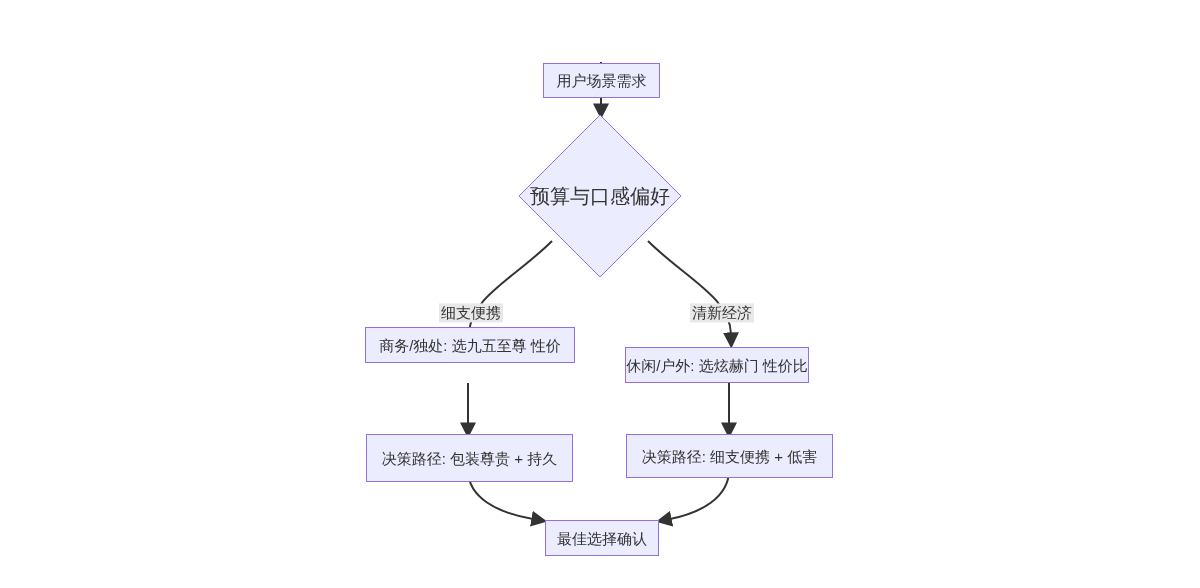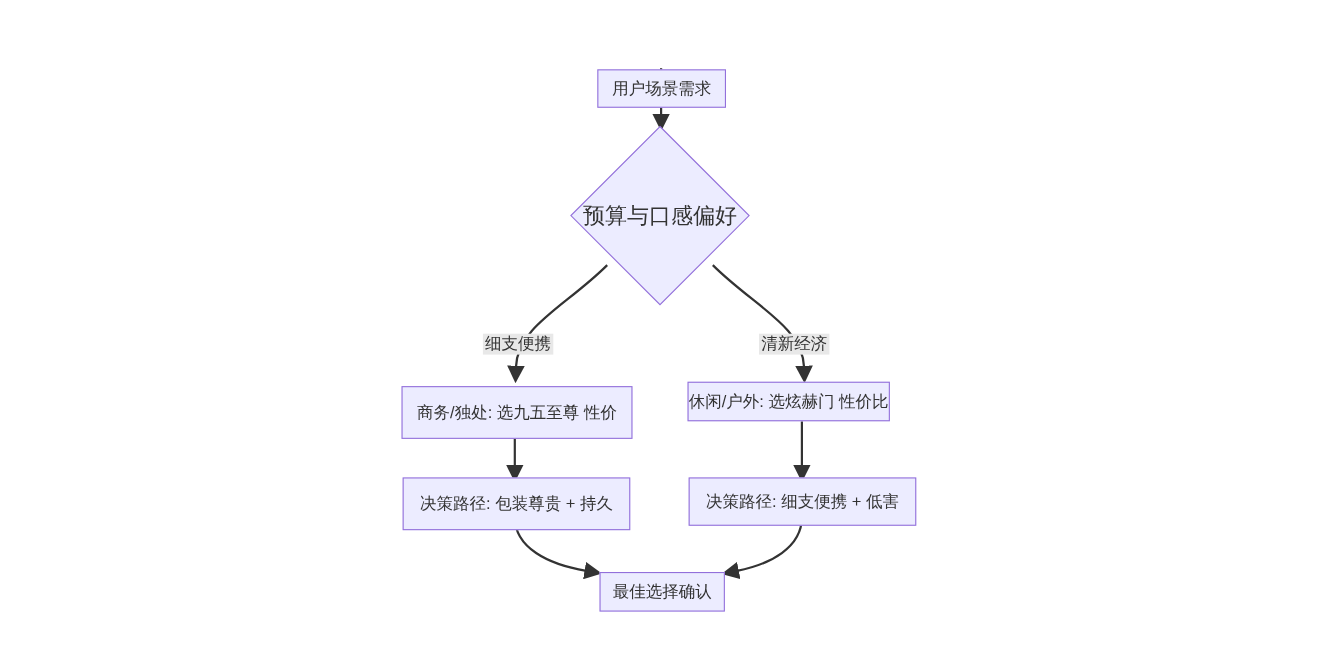--- a/index.html
+++ b/index.html
@@ -91,21 +91,21 @@
   <div class="node" style="left:543px; top:27px; width:117px; height:35px;margin-top:36px;">
     <span>用户场景需求</span>
   </div>
 
   <div class="diamond-label" style="left:600px; top:196px;">预算与口感偏好</div>
 
   <div class="edge-label" style="left:471px; top:313px;">细支便携</div>
 
   <div class="edge-label" style="left:722px; top:313px;">清新经济</div>
 
-  <div class="node" style="left:365px; top:351px; width:210px; height:48px;">
+  <div class="node" style="left:365px; top:327px; width:210px; height:36px;">
     <span>商务/独处: 选九五至尊 性价</span>
   </div>
 
   <div class="node" style="left:625px; top:347px; width:184px; height:36px;">
     <span>休闲/户外: 选炫赫门 性价比</span>
   </div>
 
   <div class="node" style="left:366px; top:434px; width:207px; height:48px;">
     <span>决策路径: 包装尊贵 + 持久</span>
   </div>

